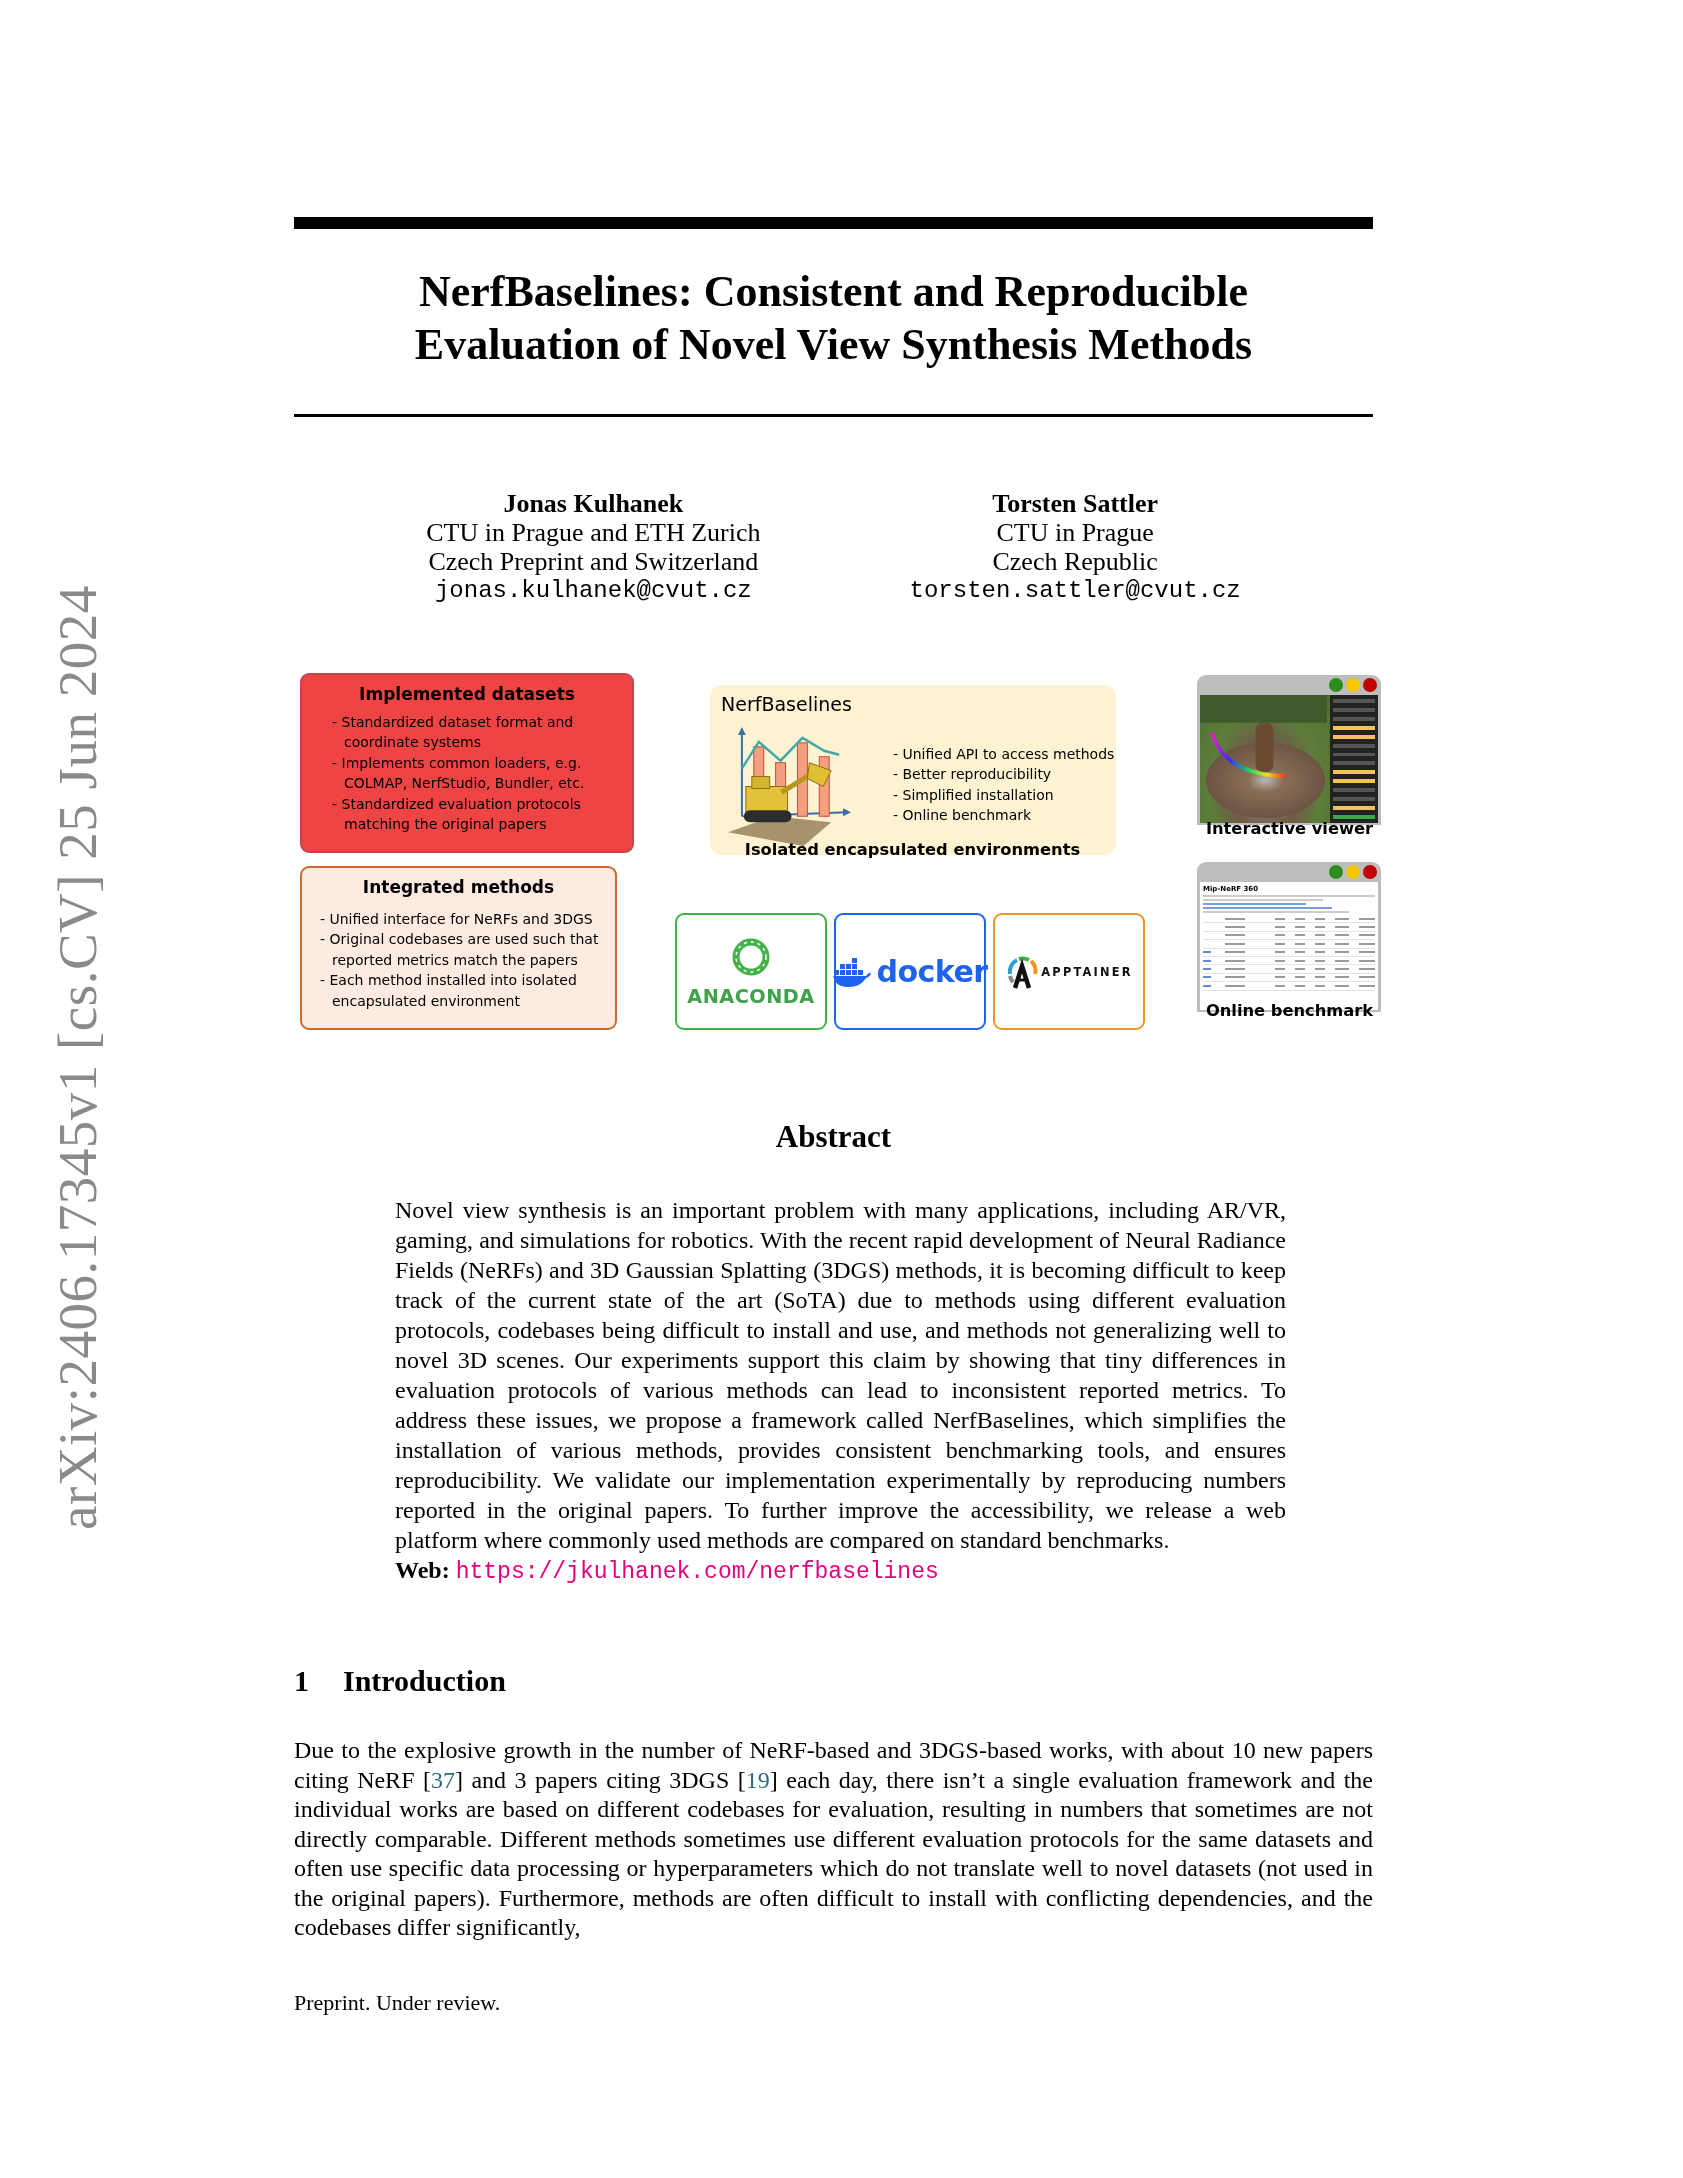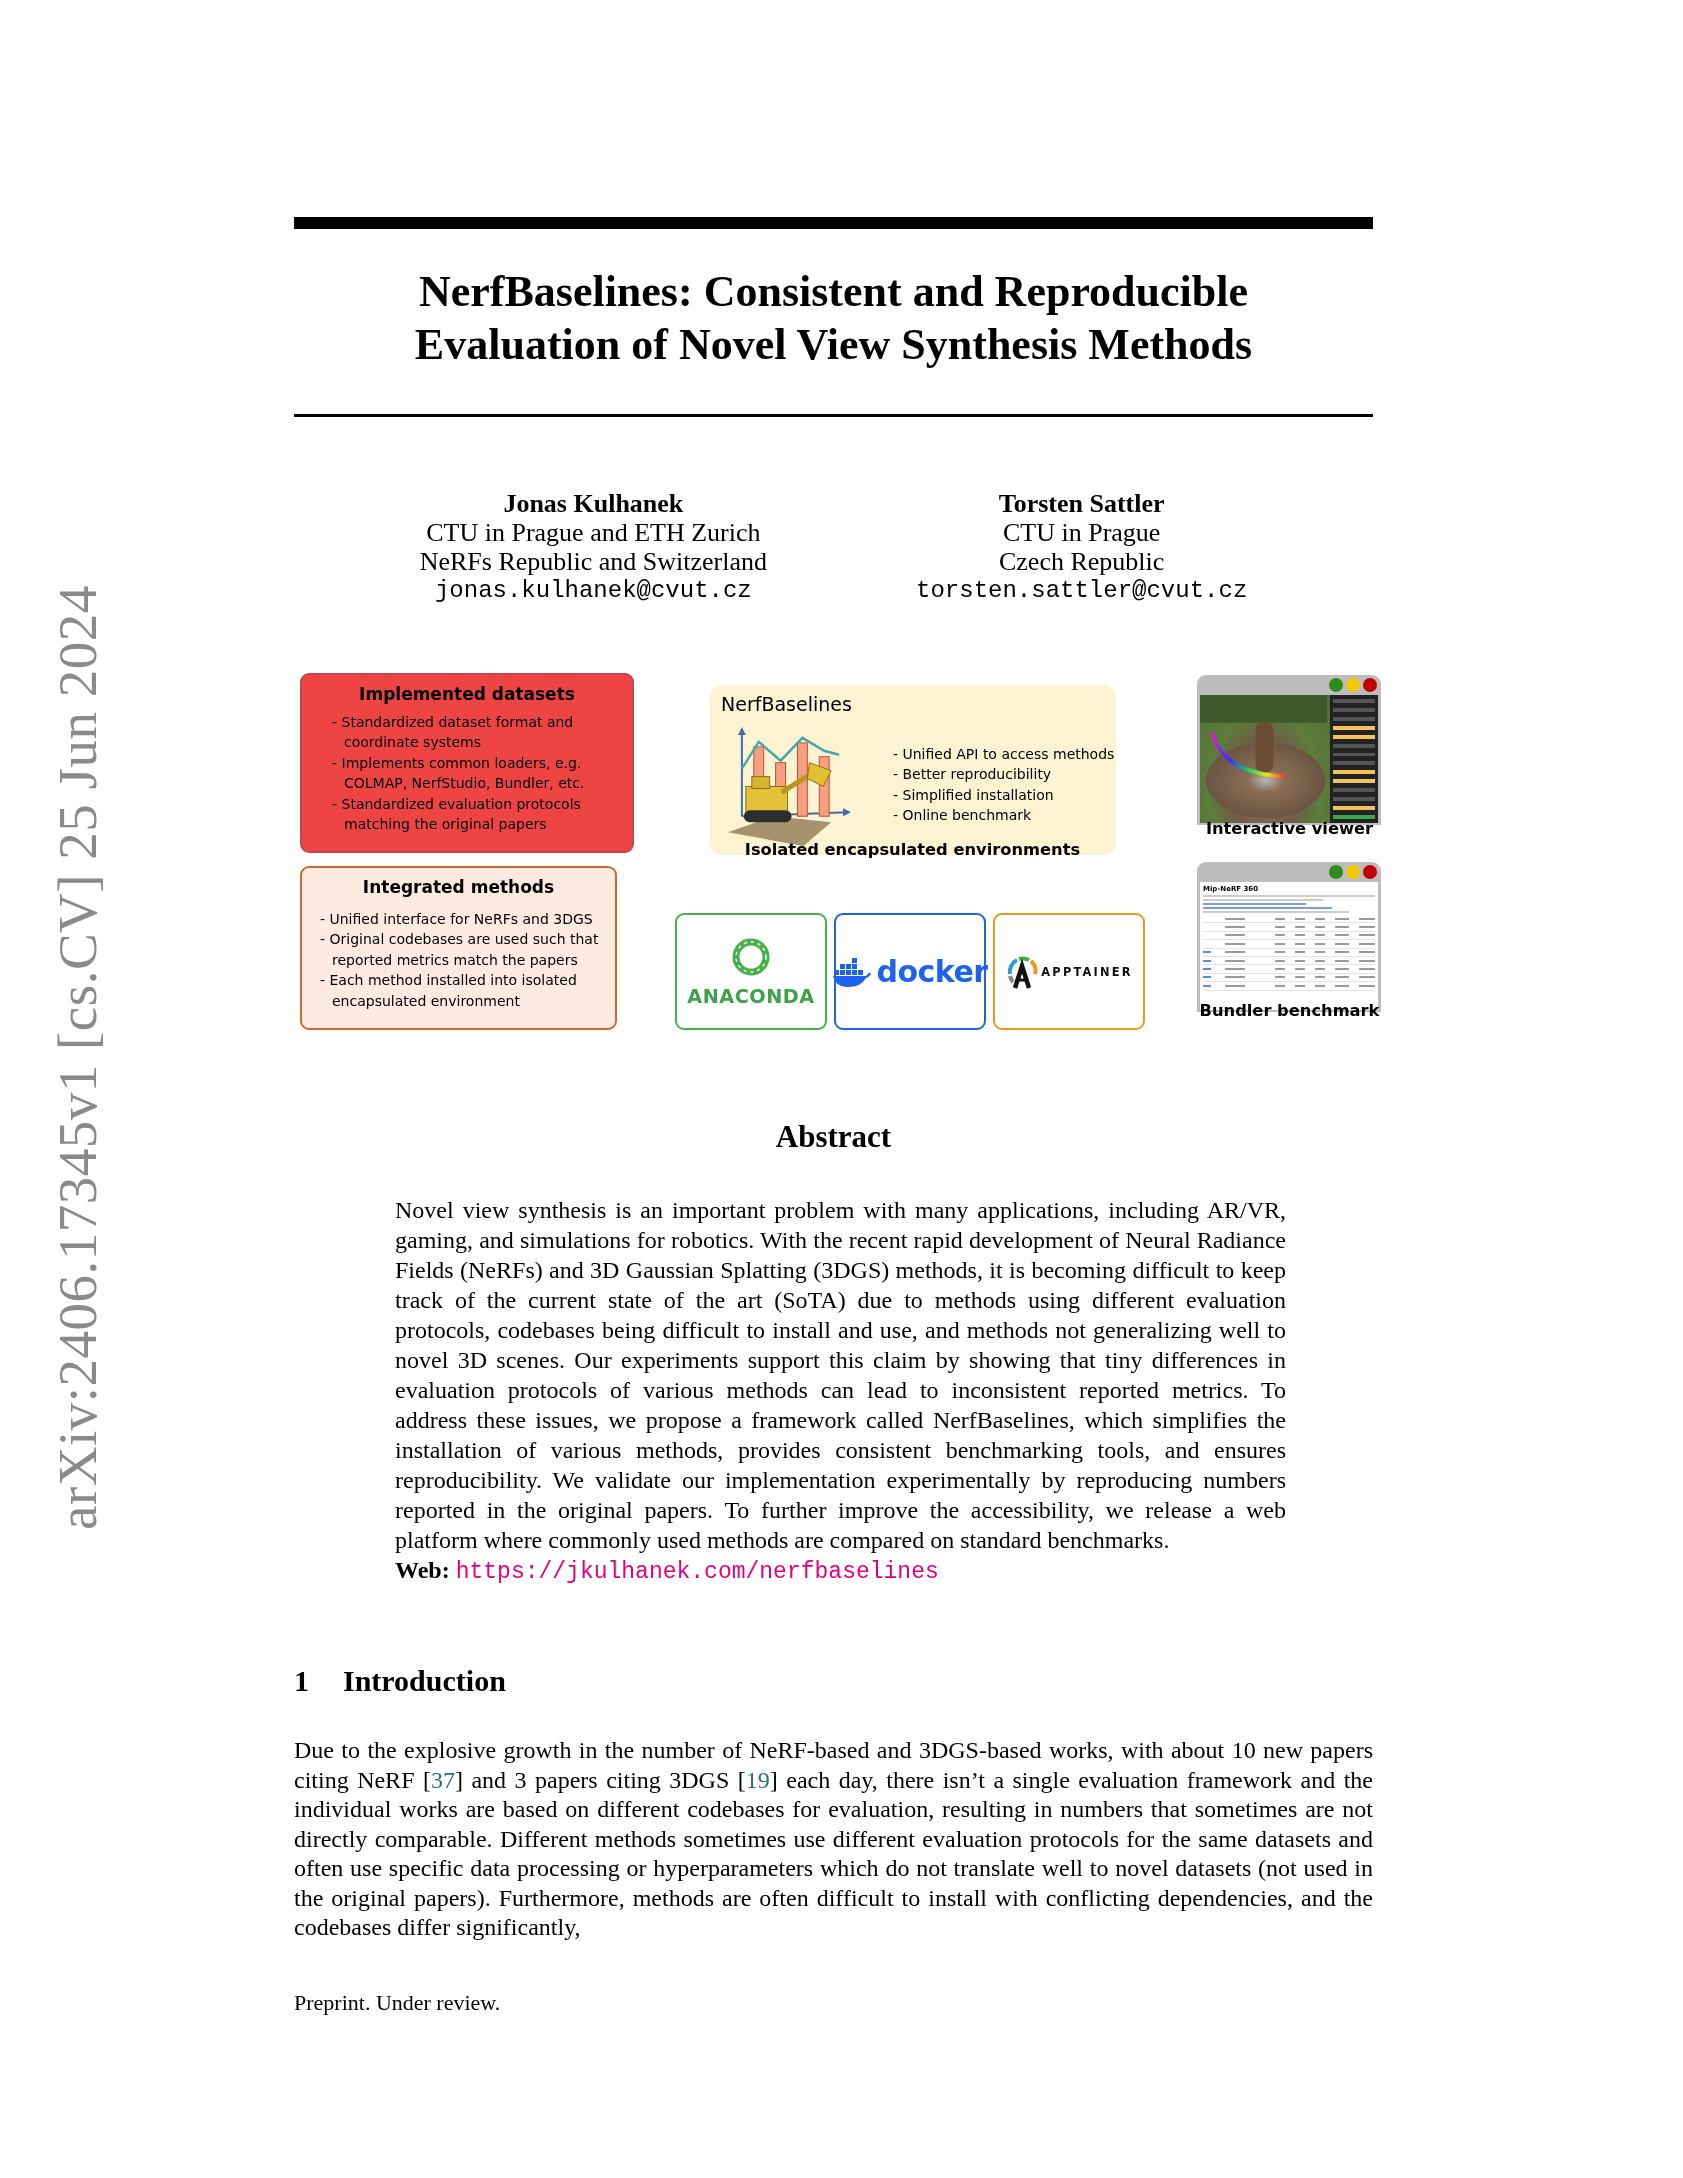--- a/index.html
+++ b/index.html
@@ -90,21 +90,21 @@
 <div class="abs title">
   <div>NerfBaselines: Consistent and Reproducible</div>
   <div>Evaluation of Novel View Synthesis Methods</div>
 </div>
 <div class="abs rule-bot"></div>
 
 <div class="abs authors">
   <div class="author">
     <div class="name">Jonas Kulhanek</div>
     <div>CTU in Prague and ETH Zurich</div>
-    <div>NeRFs Republic and Switzerland</div>
+    <div>Czech Preprint and Switzerland</div>
     <div class="email">jonas.kulhanek@cvut.cz</div>
   </div>
   <div class="author">
     <div class="name">Torsten Sattler</div>
     <div>CTU in Prague</div>
     <div>Czech Republic</div>
     <div class="email">torsten.sattler@cvut.cz</div>
   </div>
 </div>
 
@@ -338,21 +338,21 @@
             <i style="width:20px;margin-left:4px"></i>
             <i style="width:10px;margin-left:20px"></i>
             <i style="width:10px"></i>
             <i style="width:10px"></i>
             <i style="width:14px"></i>
             <i style="width:16px"></i>
           </div>
       </div>
     </div>
   </div>
-  <div class="win-caption" style="top:1001px">Bundler benchmark</div>
+  <div class="win-caption" style="top:1001px">Online benchmark</div>
 </div>
 
 <div class="abs abstract-h">Abstract</div>
 <div class="abs abstract">
   <span>Novel view synthesis is an important problem with many applications, including AR/VR, gaming, and simulations for robotics. With the recent rapid development of Neural Radiance Fields (NeRFs) and 3D Gaussian Splatting (3DGS) methods, it is becoming difficult to keep track of the current state of the art (SoTA) due to methods using different evaluation protocols, codebases being difficult to install and use, and methods not generalizing well to novel 3D scenes. Our experiments support this claim by showing that tiny differences in evaluation protocols of various methods can lead to inconsistent reported metrics. To address these issues, we propose a framework called NerfBaselines, which simplifies the installation of various methods, provides consistent benchmarking tools, and ensures reproducibility. We validate our implementation experimentally by reproducing numbers reported in the original papers. To further improve the accessibility, we release a web platform where commonly used methods are compared on standard benchmarks.</span><br>
   <span class="weblabel">Web:</span>
   <span class="weburl">https://jkulhanek.com/nerfbaselines</span>
 </div>
 
 <div class="abs sec-h">

